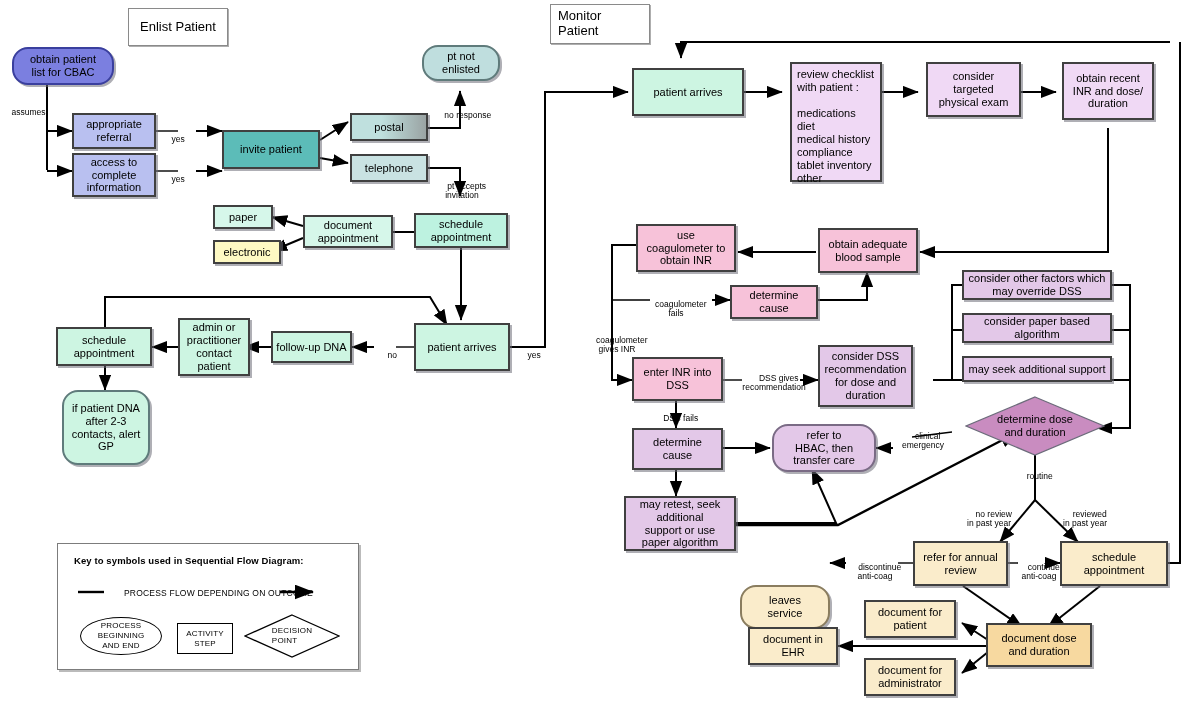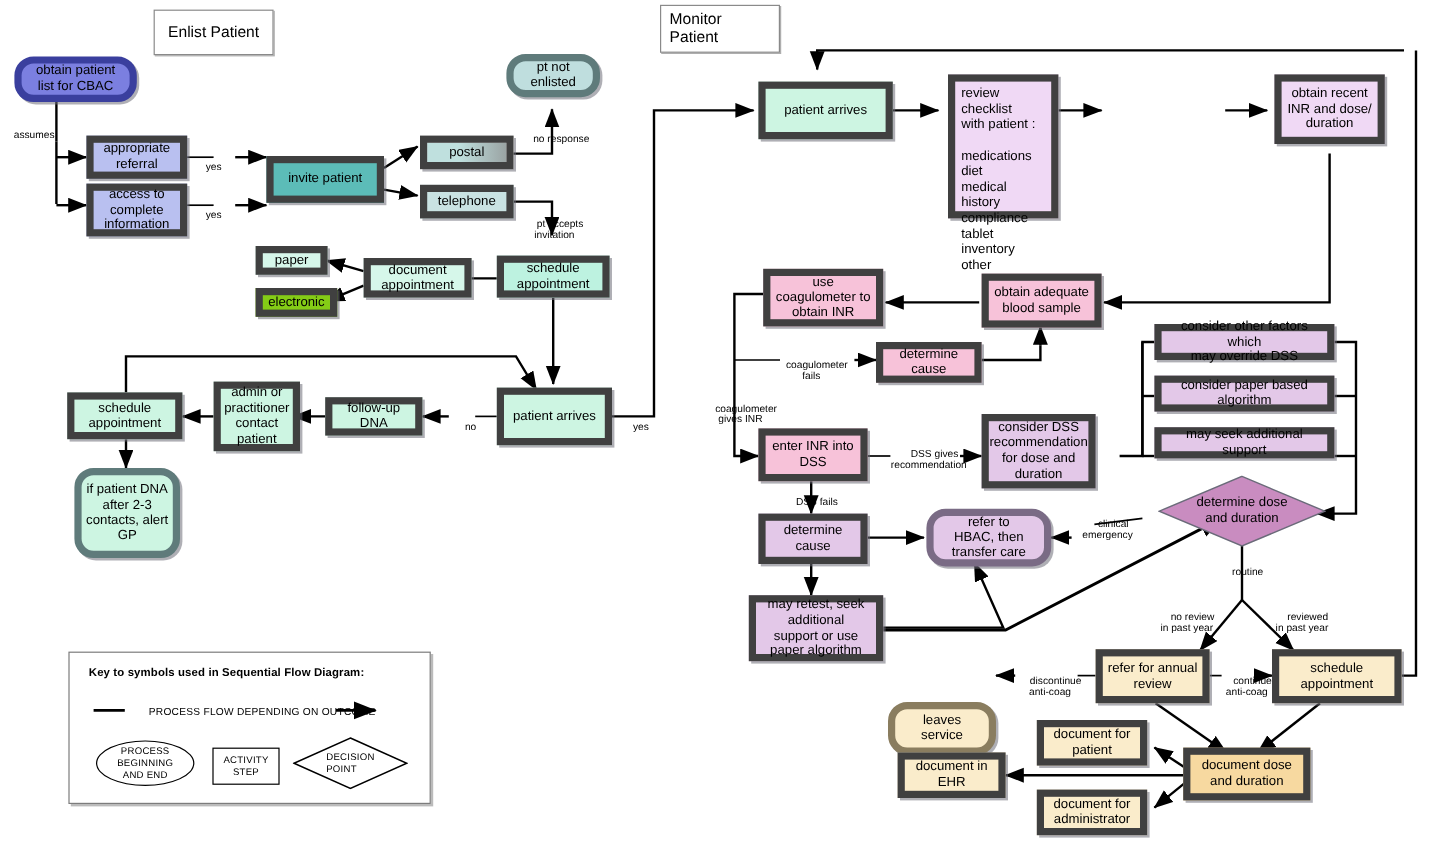--- a/index.html
+++ b/index.html
@@ -3,21 +3,21 @@
 <meta charset="utf-8">
 <style>
   html,body{margin:0;padding:0;background:#ffffff;}
   body{width:1200px;height:704px;position:relative;overflow:hidden;
        font-family:"Liberation Sans","DejaVu Sans",sans-serif;color:#000;}
   #canvas{position:absolute;left:0;top:0;width:1200px;height:704px;}
   svg.wires{position:absolute;left:0;top:0;width:1200px;height:704px;pointer-events:none;}
 
   .node{position:absolute;box-sizing:border-box;display:flex;align-items:center;
         justify-content:center;text-align:center;font-size:11px;line-height:1.18;
-        border:6px solid #404040;color:#000;padding:2px 3px;
+        border:2px solid #404040;color:#000;padding:2px 3px;
         box-shadow:2px 2px 0 rgba(110,110,120,.55);}
   .node.tl{align-items:flex-start;text-align:left;justify-content:flex-start;}
   .stadium{border-radius:16px;}
   .titlebox{box-shadow:1px 1px 0 rgba(120,120,120,.6);font-size:13px;background:#fff;
             border:1px solid #8a8a8a;}
   .lbl{position:absolute;font-size:8.5px;line-height:1.12;text-align:center;color:#000;
        white-space:pre;}
 
   .diamond{position:absolute;}
   .diamond .dlabel{position:absolute;left:0;top:0;width:100%;height:100%;
@@ -183,21 +183,21 @@
 
   <div class="node" style="left:303px;top:215px;width:90px;height:33px;background:#d6f7ea;">
     <span style="white-space:pre-line">document
 appointment</span>
   </div>
 
   <div class="node" style="left:213px;top:205px;width:60px;height:24px;background:#d6f7ea;">
     <span>paper</span>
   </div>
 
-  <div class="node" style="left:213px;top:240px;width:68px;height:24px;background:#84cc16;">
+  <div class="node" style="left:213px;top:240px;width:68px;height:24px;background:#fef9c3;">
     <span>electronic</span>
   </div>
 
   <div class="node" style="left:414px;top:323px;width:96px;height:48px;background:#cdf5e2;">
     <span>patient arrives</span>
   </div>
 
   <div class="node" style="left:271px;top:331px;width:81px;height:32px;background:#cdf5e2;">
     <span>follow-up DNA</span>
   </div>
@@ -246,20 +246,25 @@
 with patient :
 
 medications
 diet
 medical history
 compliance
 tablet inventory
 other</span>
   </div>
 
+  <div class="node" style="left:926px;top:62px;width:95px;height:55px;background:#f0d9f5;">
+    <span style="white-space:pre-line">consider
+targeted
+physical exam</span>
+  </div>
 
   <div class="node" style="left:1062px;top:62px;width:92px;height:58px;background:#f0d9f5;">
     <span style="white-space:pre-line">obtain recent
 INR and dose/
 duration</span>
   </div>
 
   <div class="node" style="left:818px;top:228px;width:100px;height:45px;background:#f7c2d9;">
     <span style="white-space:pre-line">obtain adequate
 blood sample</span>

